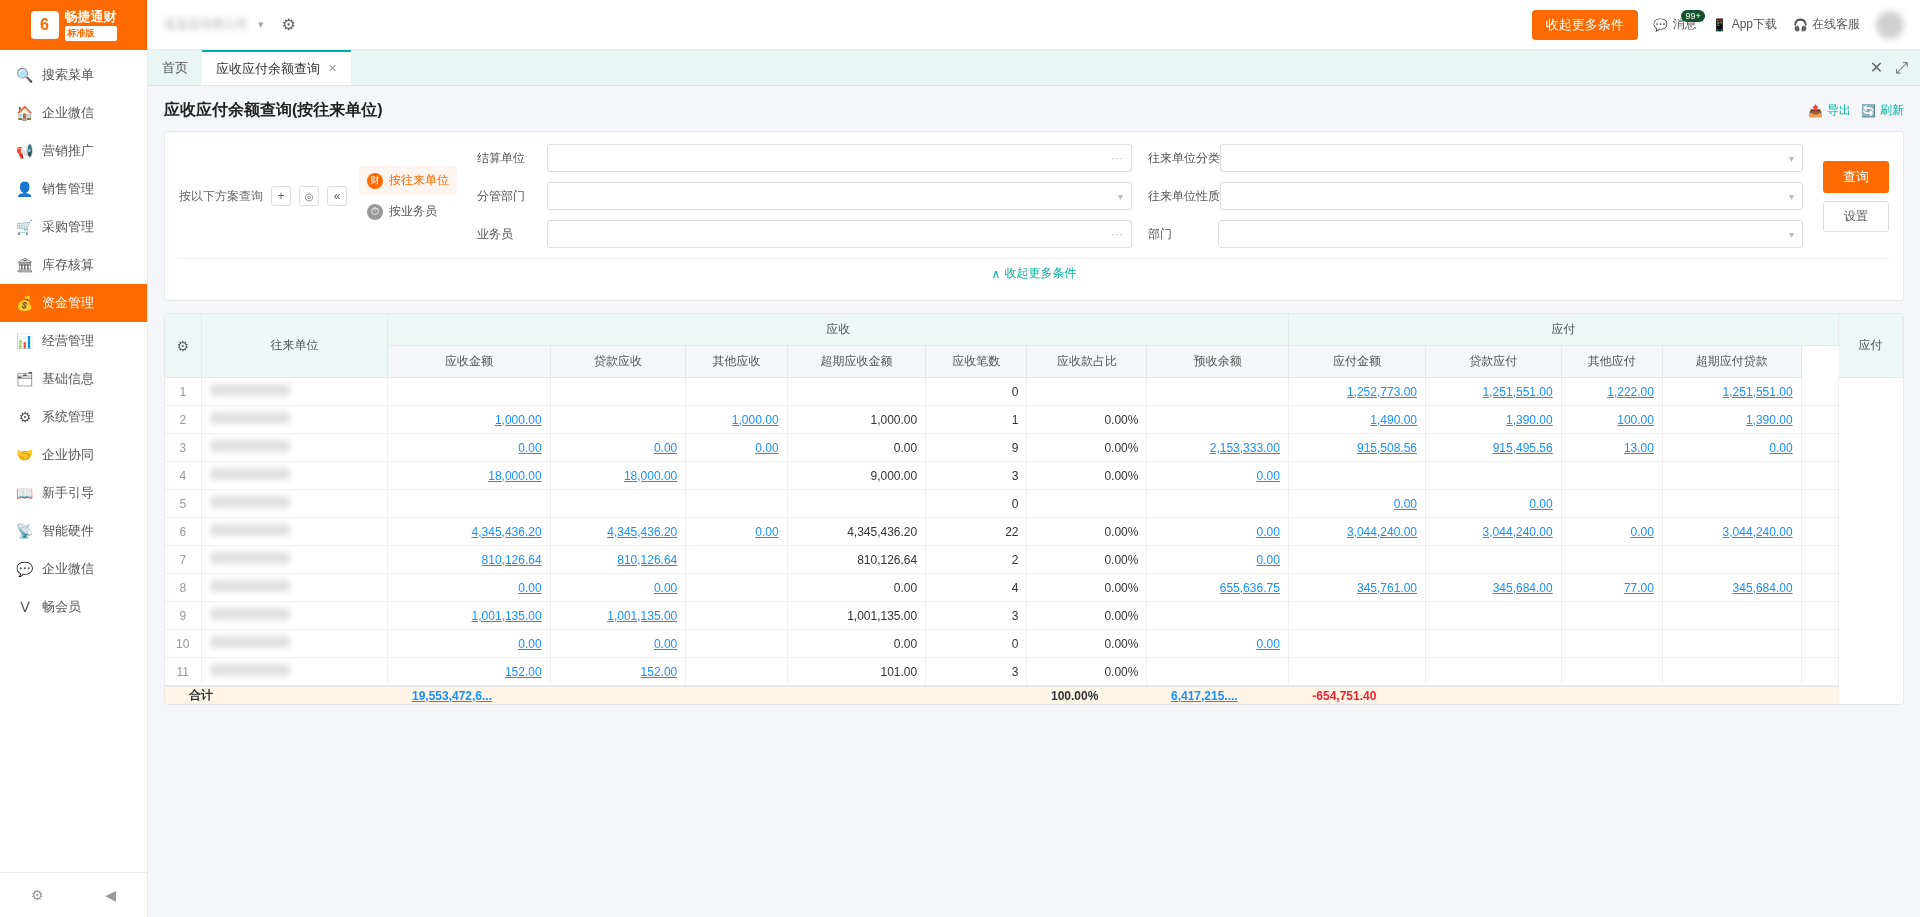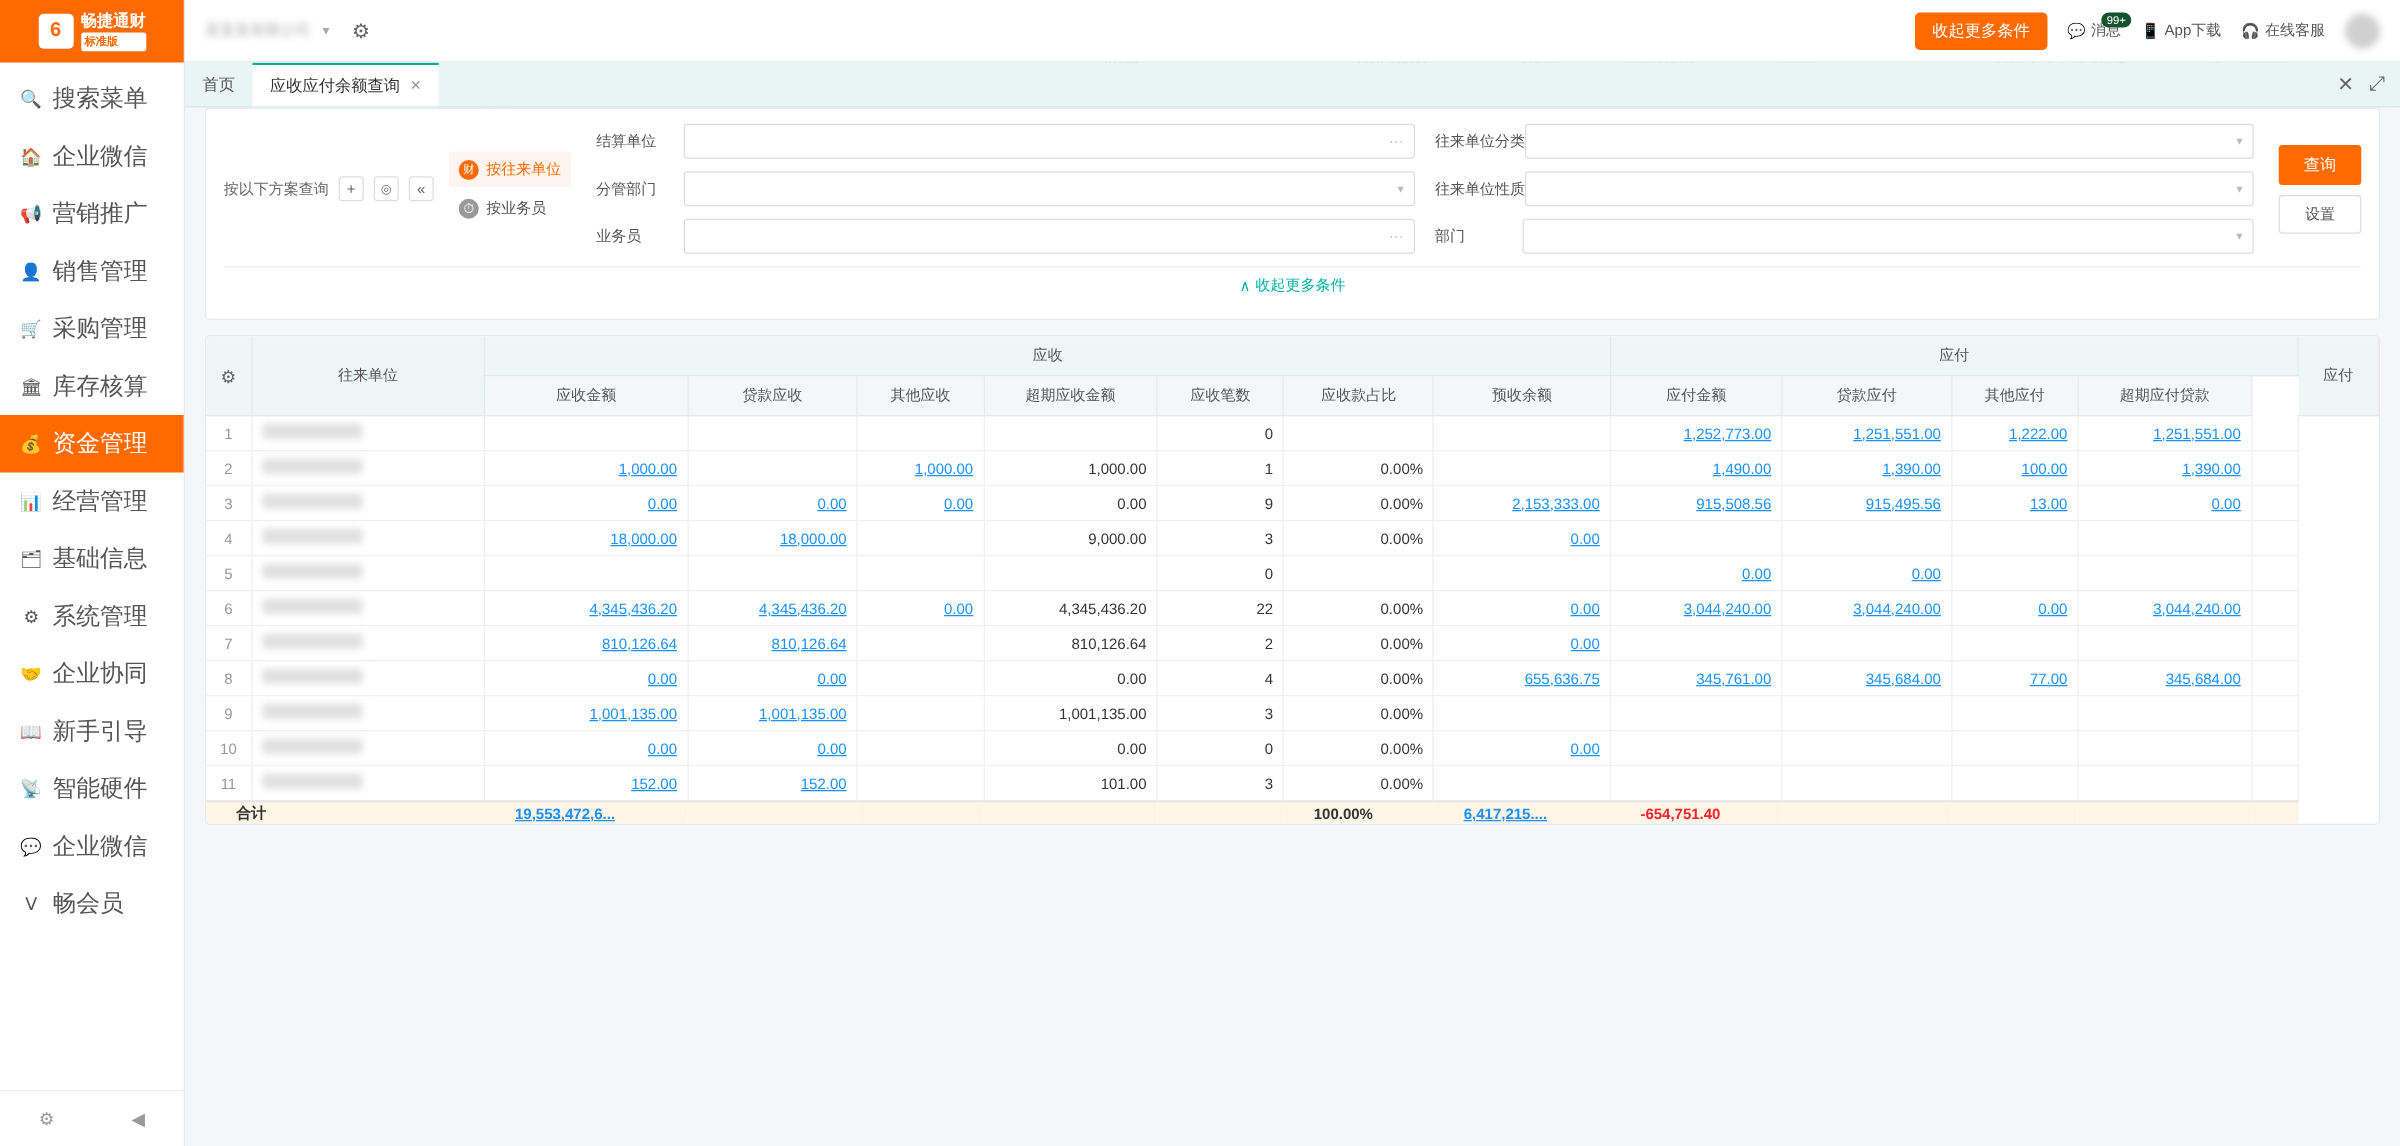--- a/index.html
+++ b/index.html
@@ -24,21 +24,21 @@
     .sidebar-logo .logo-text { font-size: 13px; line-height: 1.2; }
     .sidebar-badge { font-size: 9px; background: #fff; color: #ff6a00; border-radius: 2px; padding: 1px 3px; margin-top: 2px; }
 
     .sidebar-nav { flex: 1; overflow-y: auto; padding: 6px 0; }
     .sidebar-item {
       display: flex; align-items: center; padding: 10px 16px; cursor: pointer;
       color: #555; transition: background 0.2s;
     }
     .sidebar-item.active { background: #ff6a00; color: #fff; border-radius: 0; }
     .sidebar-item .si-icon { width: 18px; height: 18px; margin-right: 8px; display: flex; align-items: center; justify-content: center; font-size: 14px; flex-shrink: 0; }
-    .sidebar-item .si-label { font-size: 19px; }
+    .sidebar-item .si-label { font-size: 13px; }
 
     .sidebar-footer {
       border-top: 1px solid #eee; padding: 8px 0; display: flex; align-items: center;
       justify-content: space-around;
     }
     .sidebar-footer-btn { cursor: pointer; padding: 6px 10px; color: #999; font-size: 14px; }
 
     
     .header {
       position: fixed; left: 148px; top: 0; right: 0; height: 50px;
@@ -286,20 +286,33 @@
   </div>
   <div class="tab-bar-right">
     <span class="tab-bar-btn">✕</span>
     <span class="tab-bar-btn">⤢</span>
   </div>
 </div>
 
 <div class="main-content">
   <div class="page-container">
 
+    <div class="page-header">
+      <div class="page-title">应收应付余额查询(按往来单位)</div>
+      <div class="page-actions">
+        <button class="page-action-btn">
+          <span>📤</span>
+          <span>导出</span>
+        </button>
+        <button class="page-action-btn">
+          <span>🔄</span>
+          <span>刷新</span>
+        </button>
+      </div>
+    </div>
 
     <div style="display:flex; gap:0; align-items:flex-start;">
 
       <div style="background:#fff; border:1px solid #e8e8e8; border-radius:4px; padding:12px 14px; margin-bottom:12px; flex:1;">
 
         <div style="display:flex; align-items:center; gap:8px; margin-bottom:10px;">
           <span style="color:#666; font-size:12px;">按以下方案查询</span>
           <div class="filter-add-btn">+</div>
           <div class="filter-add-btn" style="font-size:10px;">◎</div>
           <div class="filter-add-btn">«</div>

